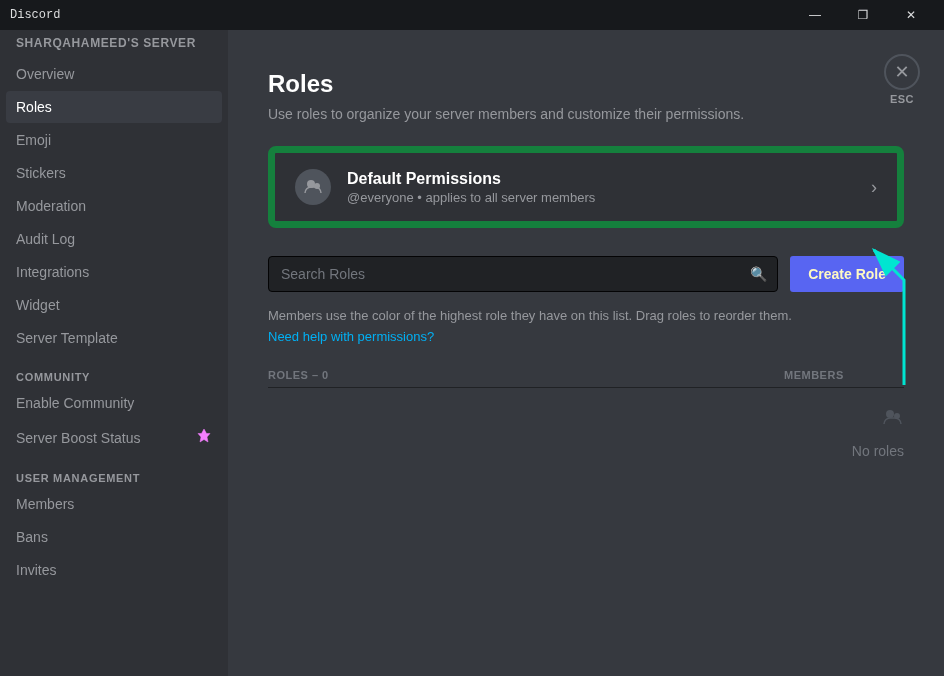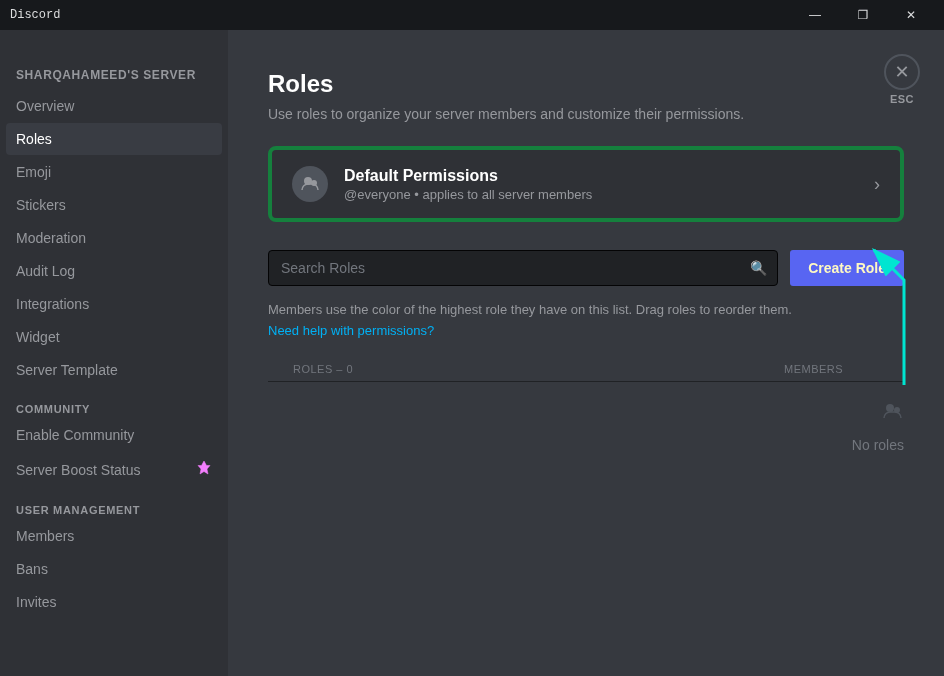--- a/index.html
+++ b/index.html
@@ -54,21 +54,21 @@
     .app-body {
       display: flex;
       flex: 1;
       overflow: hidden;
     }
 
     
     .sidebar {
       width: 228px;
       background: #2f3136;
-      padding: 32px 6px;
+      padding: 0 6px;
       overflow-y: auto;
       flex-shrink: 0;
     }
     .sidebar-server-name {
       font-size: 12px;
       font-weight: 700;
       color: #96989d;
       text-transform: uppercase;
       letter-spacing: 0.6px;
       padding: 6px 10px 8px 10px;
@@ -127,21 +127,21 @@
 
     
     .permissions-card {
       background: #2f3136;
       border-radius: 8px;
       padding: 16px 20px;
       display: flex;
       align-items: center;
       margin-bottom: 28px;
       cursor: pointer;
-      border: 4px solid #15803d;
+      border: 7px solid #15803d;
     }
     .perm-icon {
       width: 36px;
       height: 36px;
       border-radius: 50%;
       background: #4f545c;
       display: flex;
       align-items: center;
       justify-content: center;
       margin-right: 16px;
@@ -220,21 +220,21 @@
       cursor: pointer;
     }
 
     
     .roles-table-header {
       display: flex;
       padding: 8px 0 6px 0;
       border-bottom: 1px solid #202225;
       margin-top: 16px;
     }
-    .roles-col { color: #72767d; font-size: 11px; font-weight: 400; text-transform: uppercase; letter-spacing: 0.5px; margin-left: 25px; }
+    .roles-col { color: #72767d; font-size: 11px; font-weight: 700; text-transform: uppercase; letter-spacing: 0.5px; }
     .roles-col-name { flex: 1; }
     .roles-col-members { width: 120px; }
 
     .no-roles-row {
       display: flex;
       align-items: flex-end;
       padding: 18px 0;
       color: #72767d;
       font-size: 14px;
       gap: 10px;

